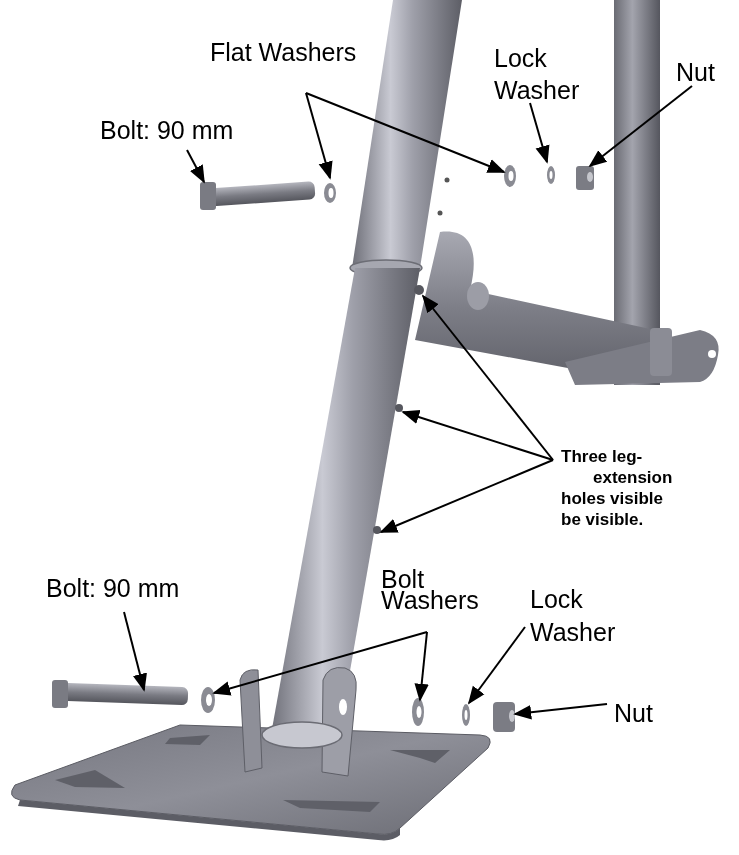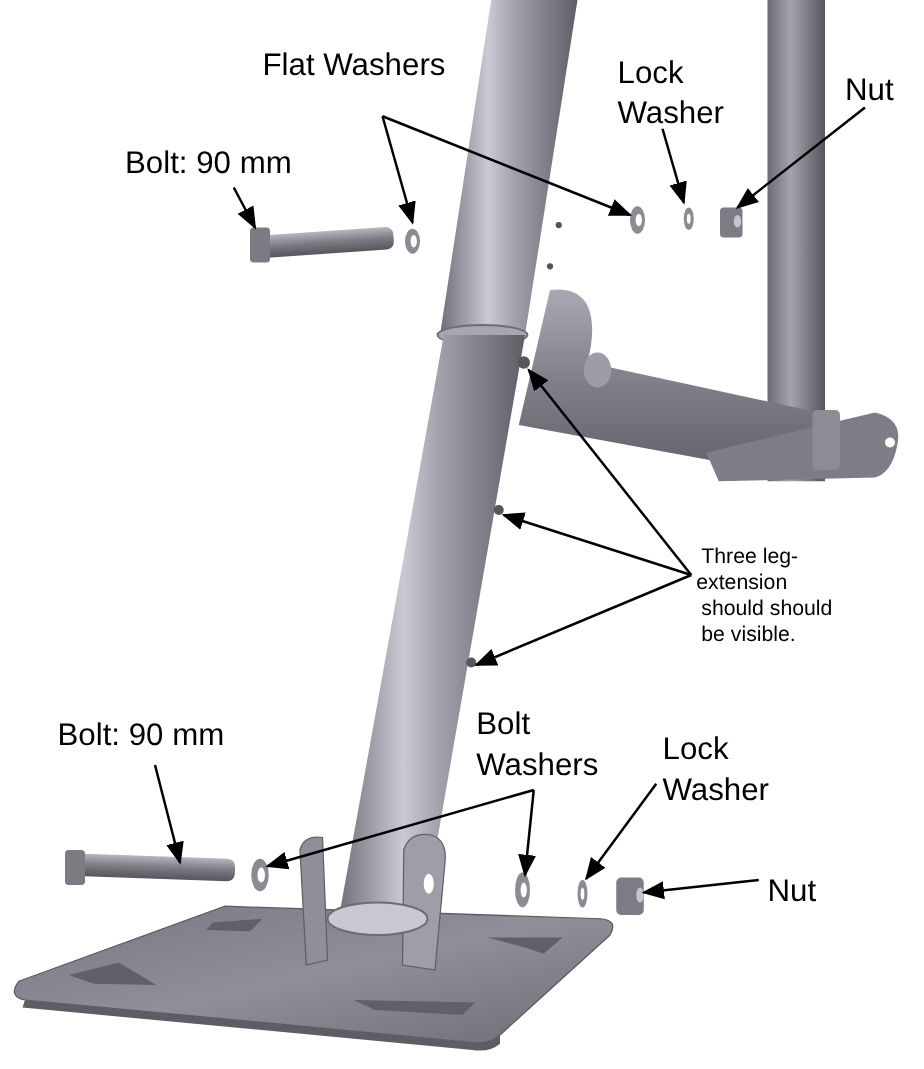--- a/index.html
+++ b/index.html
@@ -1,19 +1,19 @@
 <!DOCTYPE html>
 <html><head>
 <meta charset="utf-8">
 <style>
   html, body { margin: 0; padding: 0; background: #ffffff; }
   body { width: 739px; height: 855px; overflow: hidden; position: relative; font-family: "Liberation Sans", sans-serif; }
   #scene { position: absolute; left: 0; top: 0; width: 739px; height: 855px; }
   .lbl { position: absolute; color: #000; font-family: "Liberation Sans", sans-serif; font-size: 25px; line-height: 32px; white-space: nowrap; }
-  .lbl-bold { font-weight: normal; font-size: 17px; line-height: 21px; white-space: normal; width: 130px; }
+  .lbl-bold { font-weight: bold; font-size: 17px; line-height: 21px; white-space: normal; width: 130px; margin-top: 12px; }
 </style>
 </head>
 <body>
 
 <svg id="scene" width="739" height="855" viewBox="0 0 739 855" xmlns="http://www.w3.org/2000/svg">
   <defs>
     <linearGradient id="tubeGrad" x1="0" y1="0" x2="1" y2="0">
       <stop offset="0" stop-color="#6e6f78"></stop>
       <stop offset="0.35" stop-color="#c9cad3"></stop>
       <stop offset="0.55" stop-color="#9fa0aa"></stop>
@@ -151,22 +151,22 @@
   </g>
 </svg>
 
 <div class="lbl" style="left:210px; top:36px;">Flat Washers</div>
 <div class="lbl" style="left:100px; top:114px;">Bolt: 90 mm</div>
 <div class="lbl" style="left:494px; top:42px;">Lock</div>
 <div class="lbl" style="left:494px; top:74px;">Washer</div>
 <div class="lbl" style="left:676px; top:56px;">Nut</div>
 
 <div class="lbl lbl-bold" style="left:561px; top:434px;">Three leg-</div>
-<div class="lbl lbl-bold" style="left:557px; top:455px;">extension</div>
-<div class="lbl lbl-bold" style="left:561px; top:476px;">should should</div>
+<div class="lbl lbl-bold" style="left:593px; top:455px;">extension</div>
+<div class="lbl lbl-bold" style="left:561px; top:476px;">holes visible</div>
 <div class="lbl lbl-bold" style="left:561px; top:497px;">be visible.</div>
 
 <div class="lbl" style="left:46px; top:572px;">Bolt: 90 mm</div>
 <div class="lbl" style="left:381px; top:563px;">Bolt</div>
-<div class="lbl" style="left:381px; top:596px;">Washers</div>
+<div class="lbl" style="left:381px; top:584px;">Washers</div>
 <div class="lbl" style="left:530px; top:583px;">Lock</div>
 <div class="lbl" style="left:530px; top:616px;">Washer</div>
 <div class="lbl" style="left:614px; top:697px;">Nut</div>
 
 </body></html>

